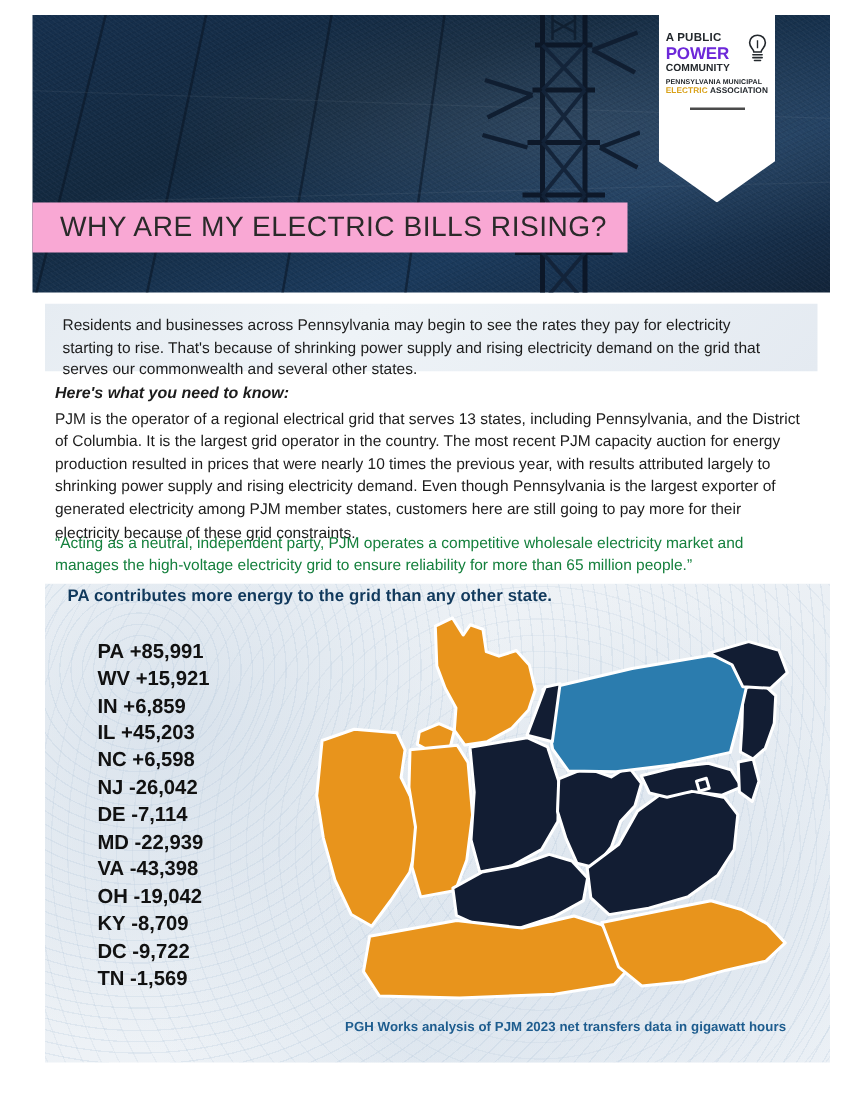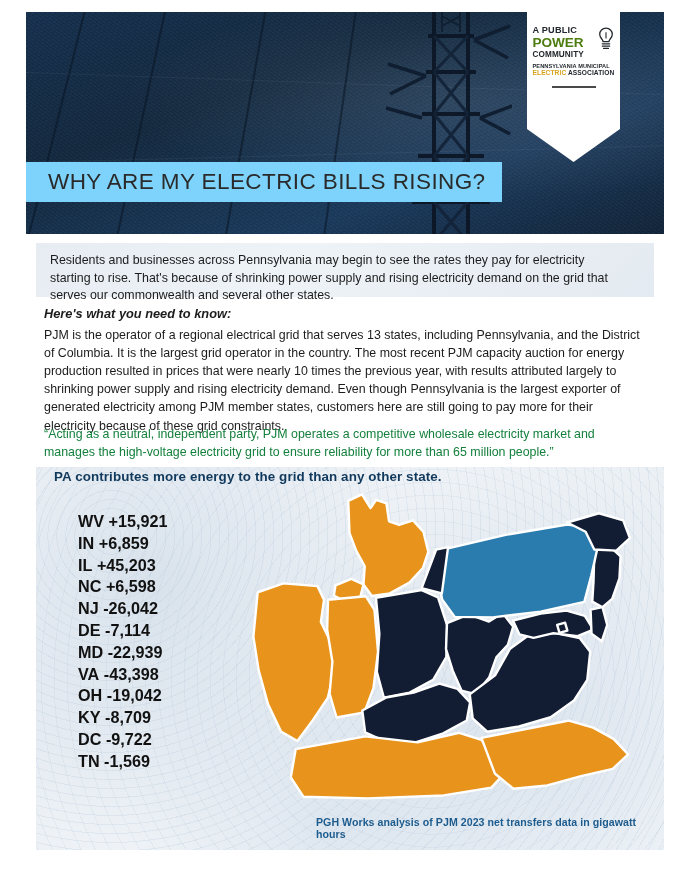--- a/index.html
+++ b/index.html
@@ -35,39 +35,39 @@
   .w4{left:330px;top:-10px;width:1.5px;height:300px;transform:rotate(8deg);}
   .w5{left:0px;top:60px;width:640px;height:1px;transform:rotate(2deg);background:rgba(255,255,255,.05);}
   .w6{left:0px;top:150px;width:640px;height:1px;transform:rotate(-1.5deg);background:rgba(255,255,255,.05);}
 
   
   .pylon{position:absolute;left:356px;top:-6px;width:130px;height:236px;}
 
   
   .title-band{
     position:absolute;left:26px;top:162px;width:476px;height:40px;
-    background:#7dd3fc;display:flex;align-items:center;
+    background:#f9a8d4;display:flex;align-items:center;
   }
   .title-band h1{
     margin:0 0 0 22px;font-size:22.5px;font-weight:400;letter-spacing:.4px;
     color:#2a2a2a;font-family:"Liberation Sans",sans-serif;white-space:nowrap;
   }
 
   
   .logo-tab{
     position:absolute;left:527px;top:12px;width:93px;height:150px;
     background:#ffffff;
     clip-path:polygon(0 0,100% 0,100% 78%,50% 100%,0 78%);
     display:flex;flex-direction:column;align-items:center;
   }
   .logo-inner{width:82px;margin-top:14px;}
   .logo-row1{display:flex;align-items:flex-start;justify-content:space-between;}
   .logo-words{display:flex;flex-direction:column;line-height:1;}
   .lw-a{font-size:9.2px;font-weight:700;color:#23282d;letter-spacing:.2px;}
-  .lw-p{font-size:13.6px;font-weight:700;color:#4d7c0f;letter-spacing:-.1px;margin-top:1px;}
+  .lw-p{font-size:13.6px;font-weight:700;color:#6d28d9;letter-spacing:-.1px;margin-top:1px;}
   .lw-c{font-size:8.2px;font-weight:700;color:#23282d;letter-spacing:.1px;margin-top:1px;}
   .bulb{width:18px;height:24px;position:relative;margin-left:3px;margin-top:1px;}
   .logo-sub{margin-top:4px;line-height:1.15;text-align:left;}
   .ls1{font-size:5.6px;font-weight:700;color:#23282d;letter-spacing:.1px;}
   .ls2{font-size:6.6px;font-weight:700;color:#23282d;letter-spacing:.1px;}
   .ls2 .orange{color:#d9a21b;}
   .logo-rule{width:44px;height:1.6px;background:#4a4a4a;margin:9px auto 0;}
 
   
   .intro{
@@ -113,21 +113,21 @@
   .map-title{
     position:absolute;left:18px;top:2px;font-size:13.4px;font-weight:700;
     color:#11395c;letter-spacing:.1px;
   }
   .statlist{position:absolute;left:42px;top:44px;width:190px;}
   .statrow{font-size:16.2px;line-height:21.8px;color:#111111;white-space:nowrap;}
   .statrow .abbr{font-weight:700;}
   .statrow .val{font-weight:700;}
   .caption{
     position:absolute;left:240px;top:349px;font-size:10.6px;font-weight:700;
-    color:#1d5c8e;letter-spacing:.05px;margin-left:40px;
+    color:#1d5c8e;letter-spacing:.05px;
   }
 
   .mapsvg{position:absolute;left:206px;top:22px;}
 </style>
 </head>
 <body>
 
 <div class="page">
 
   <div class="hero">
@@ -201,20 +201,21 @@
   <div class="kicker">Here's what you need to know:</div>
   <div class="body1">PJM is the operator of a regional electrical grid that serves 13 states, including Pennsylvania, and the District of Columbia. It is the largest grid operator in the country. The most recent PJM capacity auction for energy production resulted in prices that were nearly 10 times the previous year, with results attributed largely to shrinking power supply and rising electricity demand. Even though Pennsylvania is the largest exporter of generated electricity among PJM member states, customers here are still going to pay more for their electricity because of these grid constraints.</div>
   <div class="body2">“Acting as a neutral, independent party, PJM operates a competitive wholesale electricity market and manages the high-voltage electricity grid to ensure reliability for more than 65 million people.”</div>
 
   <div class="mappanel">
     <div class="map-speckle"></div>
 
     <div class="map-title">PA contributes more energy to the grid than any other state.</div>
 
     <div class="statlist">
+      <div class="statrow"><span class="abbr">PA</span> <span class="val">+85,991</span></div>
       <div class="statrow"><span class="abbr">WV</span> <span class="val">+15,921</span></div>
       <div class="statrow"><span class="abbr">IN</span> <span class="val">+6,859</span></div>
       <div class="statrow"><span class="abbr">IL</span> <span class="val">+45,203</span></div>
       <div class="statrow"><span class="abbr">NC</span> <span class="val">+6,598</span></div>
       <div class="statrow"><span class="abbr">NJ</span> <span class="val">-26,042</span></div>
       <div class="statrow"><span class="abbr">DE</span> <span class="val">-7,114</span></div>
       <div class="statrow"><span class="abbr">MD</span> <span class="val">-22,939</span></div>
       <div class="statrow"><span class="abbr">VA</span> <span class="val">-43,398</span></div>
       <div class="statrow"><span class="abbr">OH</span> <span class="val">-19,042</span></div>
       <div class="statrow"><span class="abbr">KY</span> <span class="val">-8,709</span></div>

